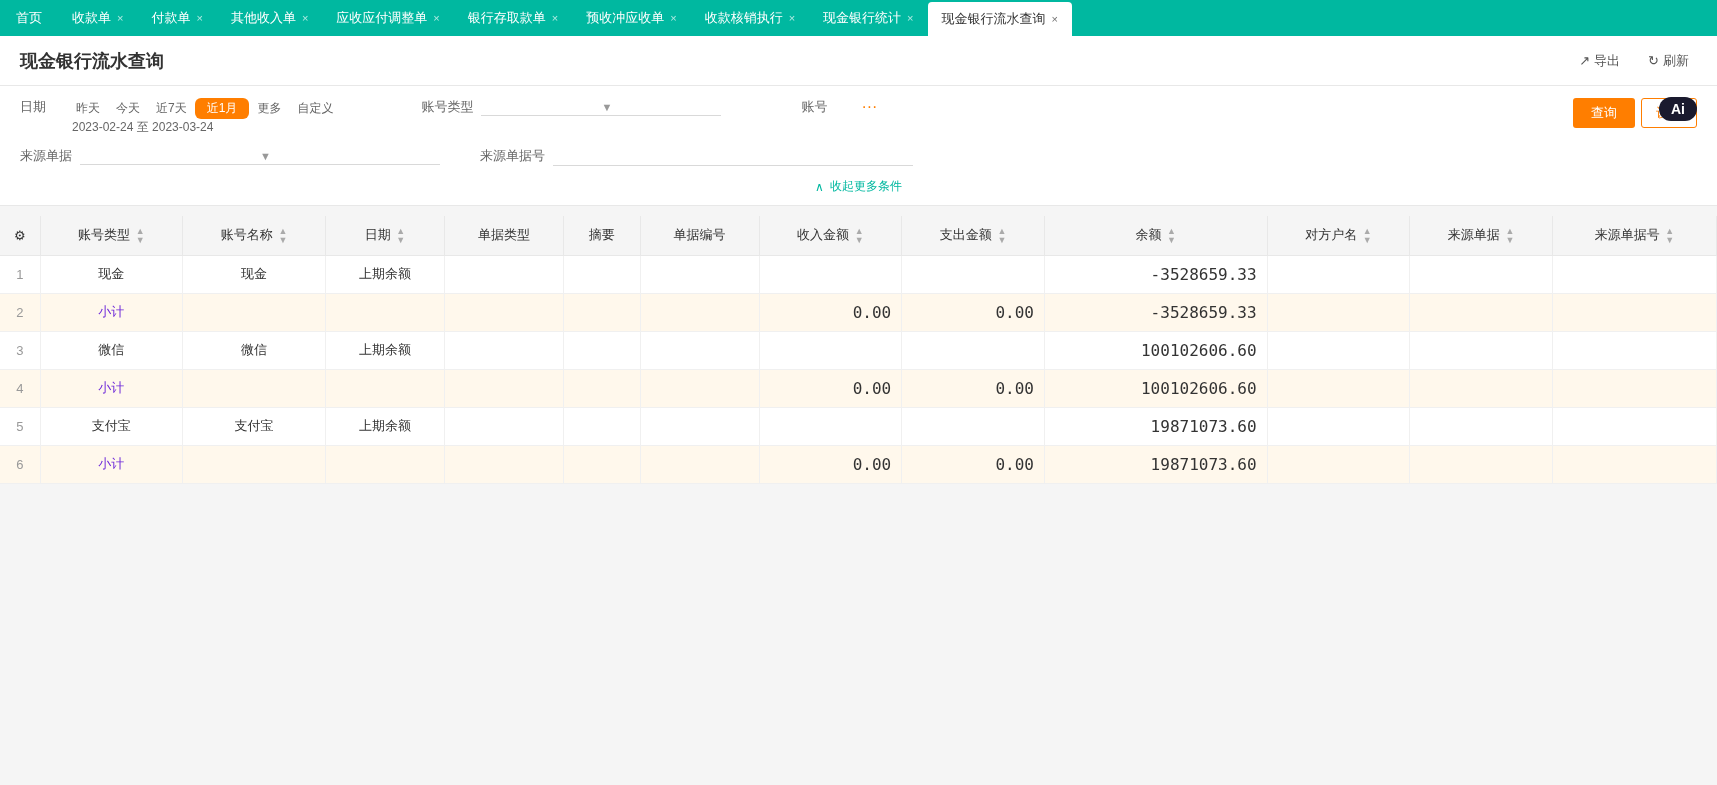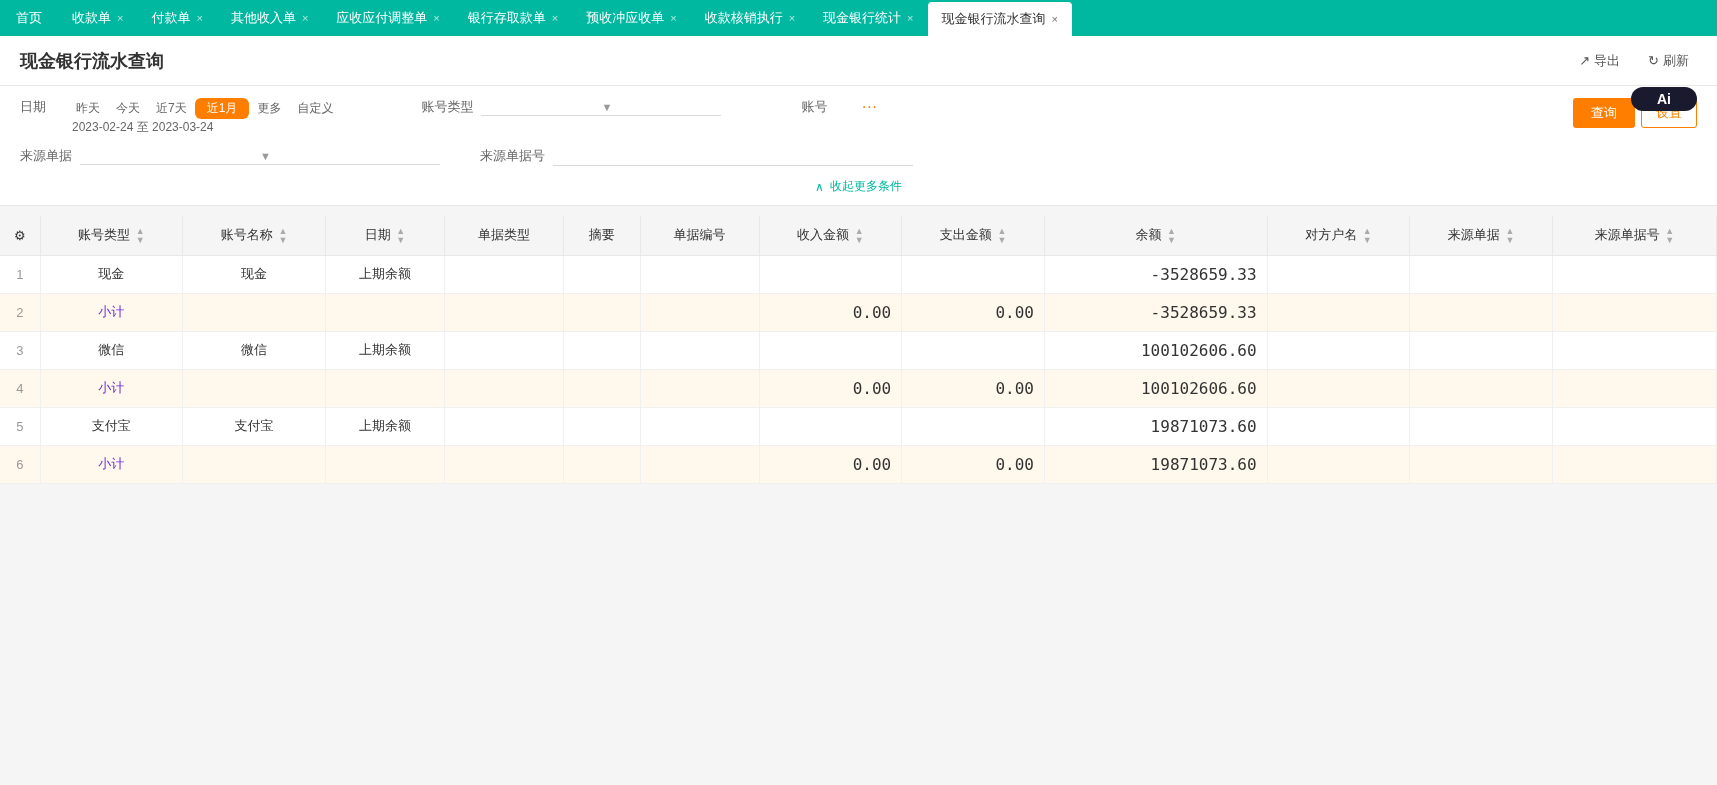--- a/index.html
+++ b/index.html
@@ -225,26 +225,26 @@
       color: #999;
       width: 40px;
     }
     tbody td.subtotal-label {
       color: #6d28d9;
     }
 
     
     .ai-badge {
       position: fixed;
-      top: 87px;
+      top: 97px;
       right: 20px;
       background: #1a1a2e;
       color: #fff;
       border-radius: 20px;
-      padding: 4px 26px;
+      padding: 4px 12px;
       font-size: 14px;
       font-weight: bold;
       cursor: pointer;
       z-index: 100;
     }
   </style>
 </head>
 <body>
 
 <nav class="top-nav">

